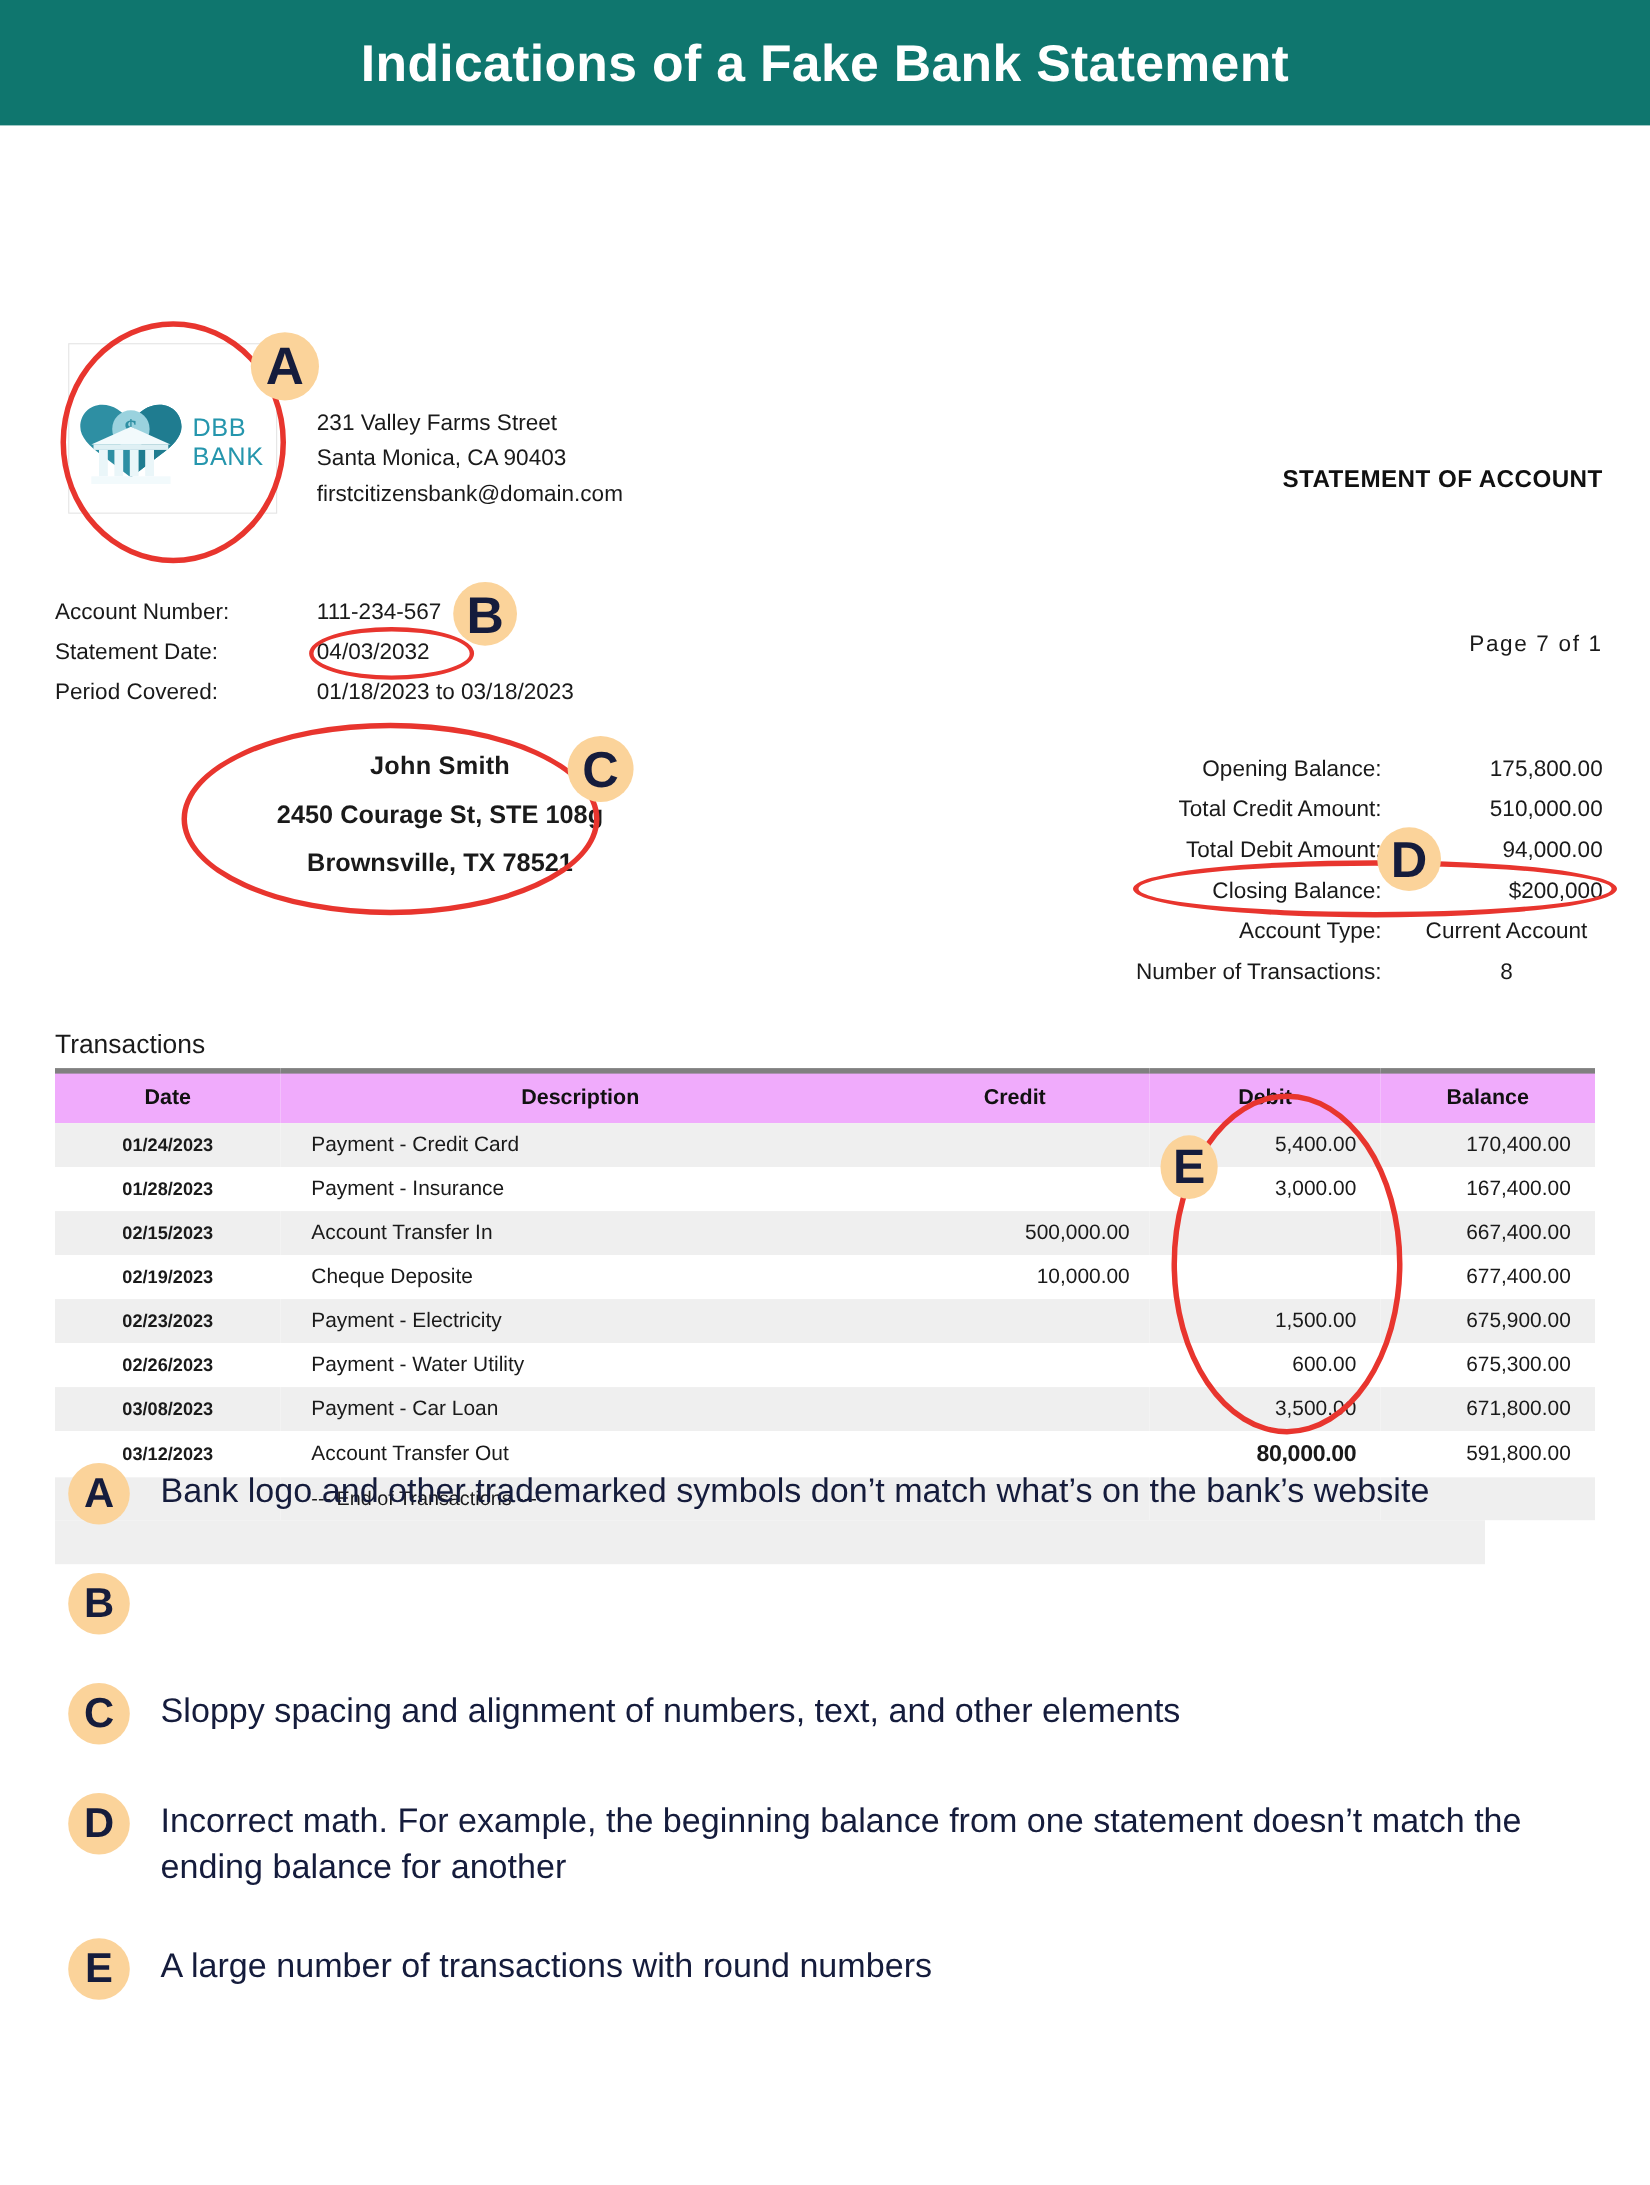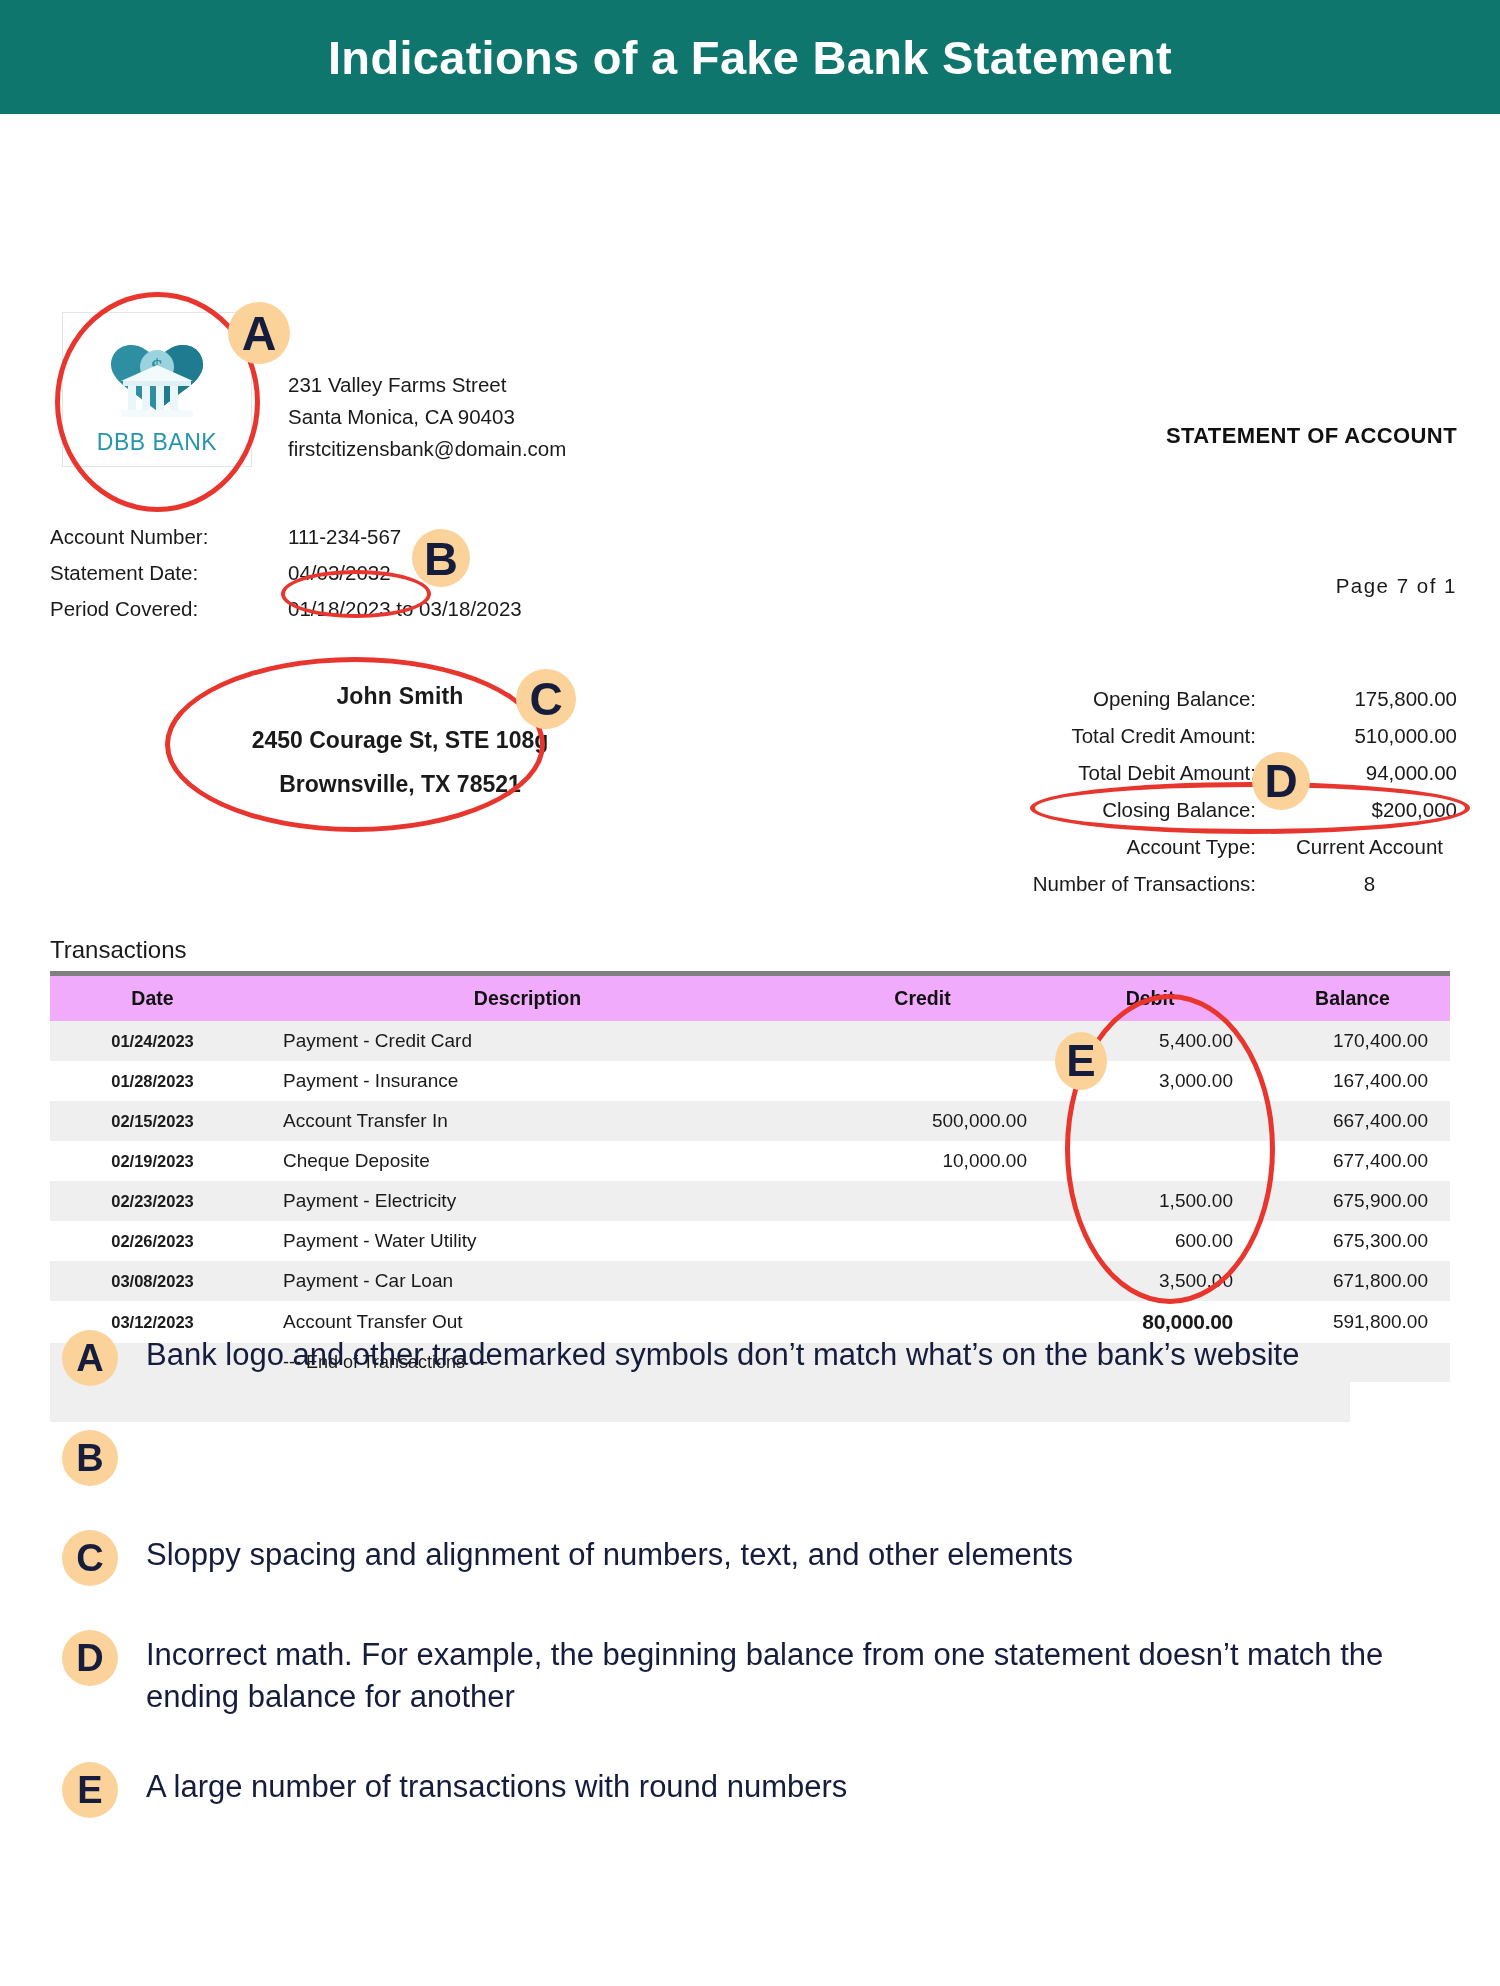--- a/index.html
+++ b/index.html
@@ -41,21 +41,21 @@
 
   
   .logo-box {
     position: absolute;
     left: 62px;
     top: 198px;
     width: 190px;
     height: 155px;
     border: 1px solid #e4e4e4;
     display: flex;
-    flex-direction: column;
+    flex-direction: row;
     align-items: center;
     justify-content: flex-start;
     padding-top: 16px;
   }
   .logo-mark { width: 112px; height: 92px; }
   .logo-text {
     margin-top: 8px;
     color: #2596ad;
     font-size: 23px;
     letter-spacing: 0.5px;
@@ -87,21 +87,21 @@
     top: 460px;
     font-size: 20.5px;
     color: #1a1a1a;
     letter-spacing: 1.5px;
   }
 
   
   .acct-meta {
     position: absolute;
     left: 50px;
-    top: 405px;
+    top: 425px;
     font-size: 20.5px;
     line-height: 36px;
     color: #1a1a1a;
   }
   .acct-meta .row { display: flex; }
   .acct-meta .lbl { width: 238px; }
   .acct-meta .val { white-space: nowrap; }
 
   
   .customer {

